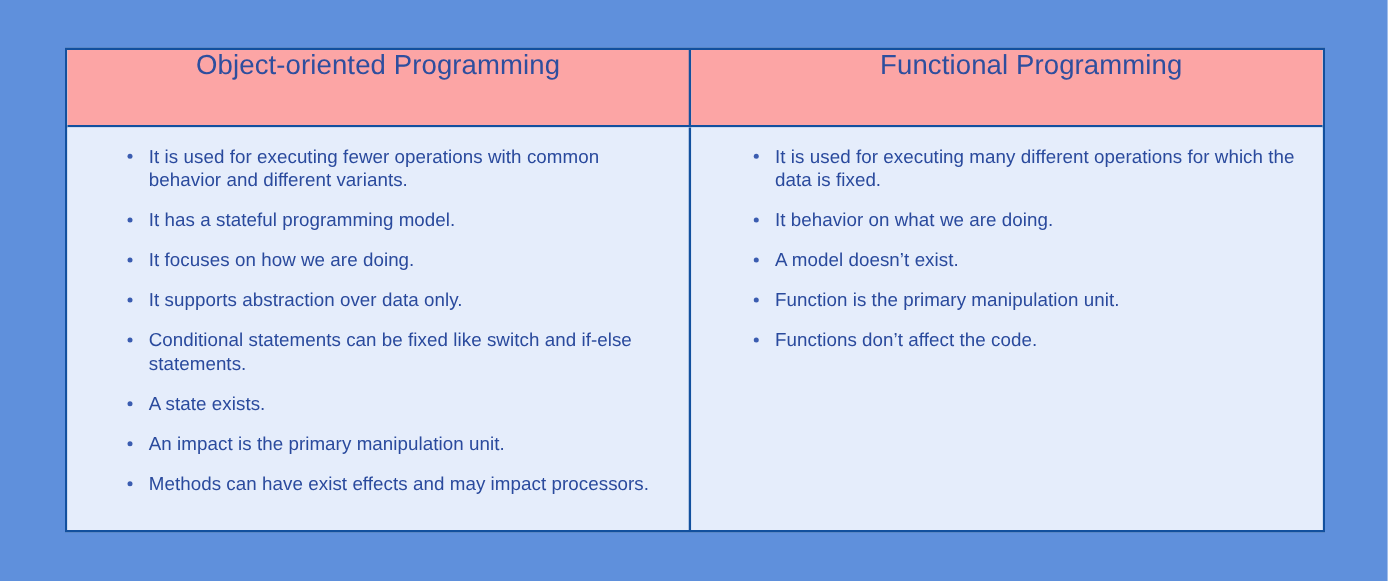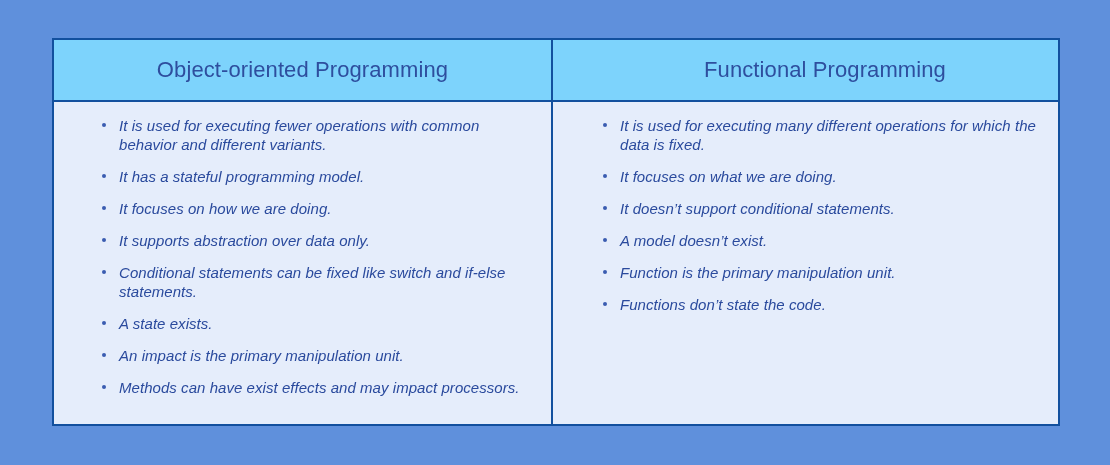--- a/index.html
+++ b/index.html
@@ -37,23 +37,22 @@
     display: flex;
     height: 60px;
     flex: 0 0 60px;
     border-bottom: 2px solid #12509e;
     background: #ffffff;
   }
 
   .header-cell {
     flex: 0 0 50%;
     display: flex;
-    align-items: center;
     justify-content: center;
-    background: #7dd3fc;
+    background: #fca5a5;
     box-sizing: border-box;
   }
 
   .header-cell.left {
     border-right: 2px solid #12509e;
     flex: 0 0 499px;
   }
   .header-cell.right {
     flex: 1 1 auto;
     padding-left: 39px;
@@ -90,21 +89,20 @@
   .body-cell.right {
     flex: 1 1 auto;
     padding-left: 50px;
     padding-right: 16px;
   }
 
   .bullet-list {
     list-style: none;
     margin: 0;
     padding: 0;
-    font-style: italic;
   }
 
   .bullet-item {
     position: relative;
     padding-left: 17px;
     margin: 0 0 13px 0;
     font-size: 15px;
     line-height: 19px;
     color: #2a4a9d;
     letter-spacing: 0.05px;
@@ -184,36 +182,32 @@
       </div>
 
       <div class="body-cell right">
         <ul class="bullet-list">
           <li class="bullet-item">
             <span class="bullet-dot"></span>
             <span class="bullet-text">It is used for executing many different operations for which the data is fixed.</span>
           </li>
           <li class="bullet-item">
             <span class="bullet-dot"></span>
-            <span class="bullet-text">It focuses on what we are doing.</span>
-          </li>
-          <li class="bullet-item">
-            <span class="bullet-dot"></span>
-            <span class="bullet-text">It doesn’t support conditional statements.</span>
+            <span class="bullet-text">It behavior on what we are doing.</span>
           </li>
           <li class="bullet-item">
             <span class="bullet-dot"></span>
             <span class="bullet-text">A model doesn’t exist.</span>
           </li>
           <li class="bullet-item">
             <span class="bullet-dot"></span>
             <span class="bullet-text">Function is the primary manipulation unit.</span>
           </li>
           <li class="bullet-item">
             <span class="bullet-dot"></span>
-            <span class="bullet-text">Functions don’t state the code.</span>
+            <span class="bullet-text">Functions don’t affect the code.</span>
           </li>
         </ul>
       </div>
 
     </div>
   </div>
 </div>
 
 </body></html>

